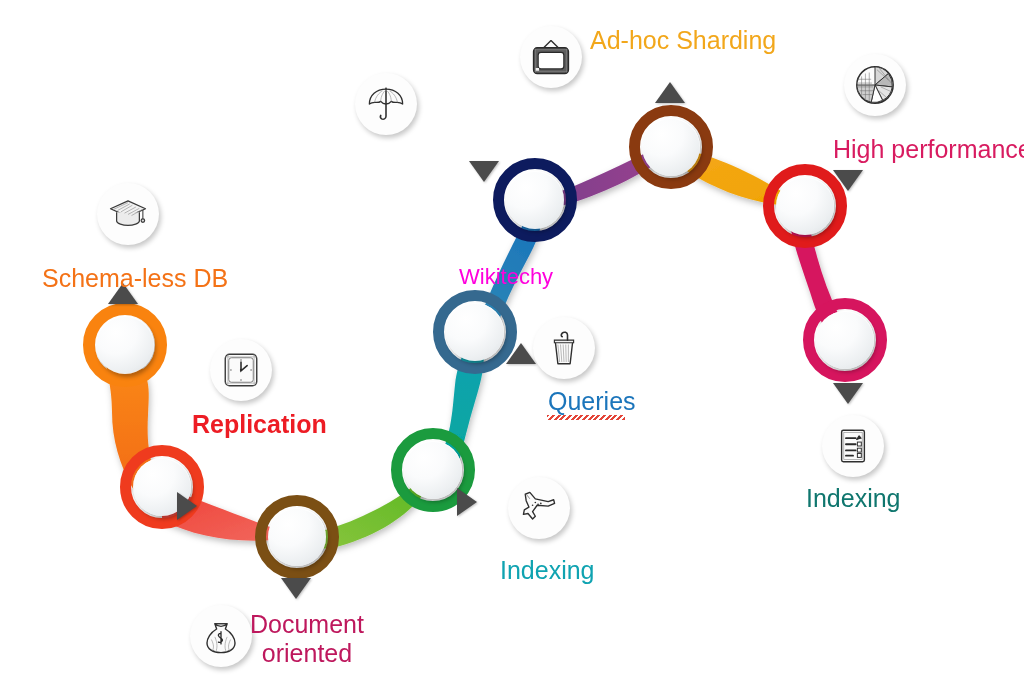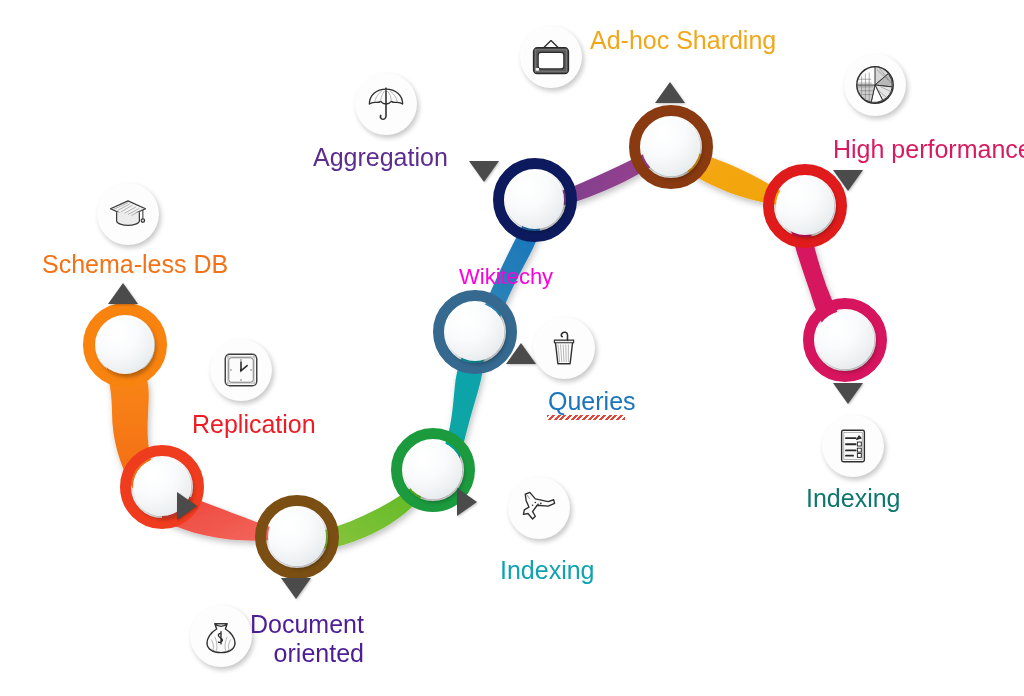--- a/index.html
+++ b/index.html
@@ -381,27 +381,26 @@
       </g>
       <g fill="none" stroke="#2a2a2a" stroke-width="1.1">
         <rect x="29" y="19.5" width="4.5" height="4.5"></rect>
         <rect x="29" y="26.5" width="4.5" height="4.5"></rect>
         <rect x="29" y="32.5" width="4.5" height="4.5"></rect>
       </g>
       <path d="M28,17 L31,12.5 L33.5,15.5" fill="#2a2a2a" stroke="#2a2a2a" stroke-width="1.4" stroke-linejoin="round"></path>
     </svg>
   </div>
 
-  <div class="label" style="left:42px;top:250px;color:#f47216;">Schema-less DB</div>
-  <div class="label" style="left:192px;top:410px;color:#ed1c24;">Replication</div>
-  <div class="label center" style="left:250px;top:610px;color:#4c1d95;text-align:right;">Document
+  <div class="label" style="left:42px;top:264px;color:#f47216;">Schema-less DB</div>
+  <div class="label" style="left:192px;top:410px;color:#ed1c24;font-weight:bold;">Replication</div>
+  <div class="label center" style="left:250px;top:610px;color:#be185d;">Document
 oriented</div>
   <div class="label" style="left:500px;top:556px;color:#0fa3b1;">Indexing</div>
   <div class="label" style="left:548px;top:387px;color:#1b75bb;">Queries</div>
   <div class="spell" style="left:547px;top:415px;width:78px;"></div>
-  <div class="label" style="left:313px;top:143px;color:#5c2d8f;">Aggregation</div>
   <div class="label" style="left:590px;top:26px;color:#f2a71b;">Ad-hoc Sharding</div>
   <div class="label" style="left:833px;top:135px;color:#d81b60;">High performance</div>
   <div class="label" style="left:806px;top:484px;color:#0f766e;">Indexing</div>
 
   <div class="watermark" style="left:459px;top:264px;">Wikitechy</div>
 
 </div>
 
 </body></html>

